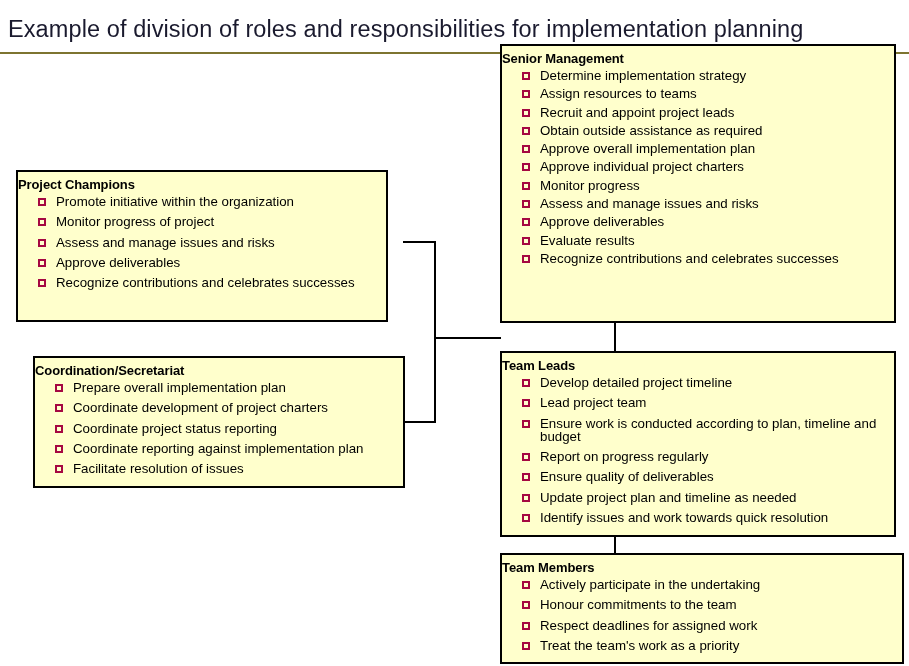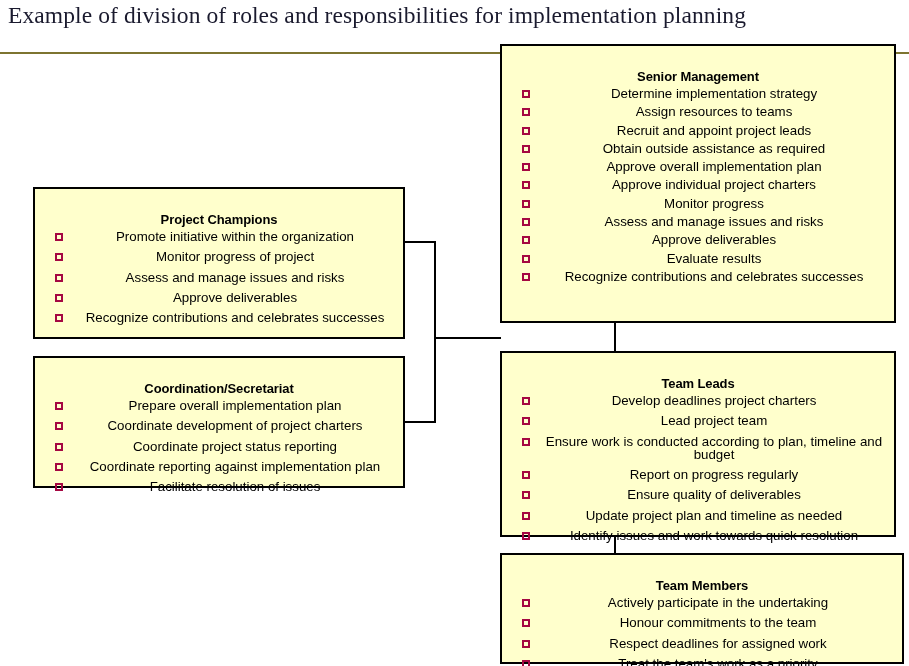--- a/index.html
+++ b/index.html
@@ -12,23 +12,23 @@
     height: 666px;
     position: relative;
     overflow: hidden;
     font-family: "Liberation Sans", sans-serif;
   }
 
   
   #page-title {
     position: absolute;
     left: 8px;
-    top: 2px;
+    top: 16px;
     width: 890px;
-    font-family: Liberation Serif, serif;
+    font-family: Liberation Sans, sans-serif;
     font-size: 23.5px;
     font-weight: 400;
     color: #1a1a2e;
     letter-spacing: 0.1px;
     white-space: nowrap;
   }
 
   
   #title-rule {
     position: absolute;
@@ -41,33 +41,31 @@
 
   
   .role-box {
     position: absolute;
     background: #ffffcc;
     border: 2px solid #000000;
     box-sizing: border-box;
     padding: 0;
   }
   .role-box .box-title {
-    text-align: center;
     font-size: 13px;
     font-weight: bold;
     color: #000000;
-    padding-top: 23px;
+    padding-top: 5px;
     padding-bottom: 3px;
     letter-spacing: -0.1px;
   }
   .role-box ul.box-list {
     list-style: none;
     margin: 0;
     padding: 0 6px 0 20px;
-    text-align: center;
   }
   .role-box ul.box-list li {
     position: relative;
     font-size: 13.3px;
     color: #000000;
     line-height: 1.0;
     padding: 0 0 0 18px;
     margin-bottom: 7px;
   }
   .role-box ul.box-list li .bullet-box-icon {
@@ -81,21 +79,21 @@
   }
   .role-box ul.box-list li .li-text {
     display: block;
   }
 
   
   .dense ul.box-list li { margin-bottom: 5px; }
 
   
   #box-senior-management { left: 500px; top: 44px;  width: 396px; height: 279px; }
-  #box-project-champions { left: 33px;  top: 170px; width: 372px; height: 152px; margin-top: 17px; }
+  #box-project-champions { left: 16px;  top: 170px; width: 372px; height: 152px; }
   #box-coordination      { left: 33px;  top: 356px; width: 372px; height: 132px; }
   #box-team-leads        { left: 500px; top: 351px; width: 396px; height: 186px; }
   #box-team-members      { left: 500px; top: 553px; width: 404px; height: 111px; }
 
   
   .conn {
     position: absolute;
     background: #000000;
   }
   .conn.h { height: 2px; }
@@ -221,21 +219,21 @@
         <span class="li-text">Facilitate resolution of issues</span>
       </li>
     </ul>
 </div>
 
 <div class="role-box" id="box-team-leads">
   <div class="box-title">Team Leads</div>
   <ul class="box-list">
       <li>
         <span class="bullet-box-icon"></span>
-        <span class="li-text">Develop deadlines  project charters</span>
+        <span class="li-text">Develop detailed  project timeline</span>
       </li>
       <li>
         <span class="bullet-box-icon"></span>
         <span class="li-text">Lead project team</span>
       </li>
       <li>
         <span class="bullet-box-icon"></span>
         <span class="li-text">Ensure work is  conducted according to  plan, timeline and budget</span>
       </li>
       <li>

